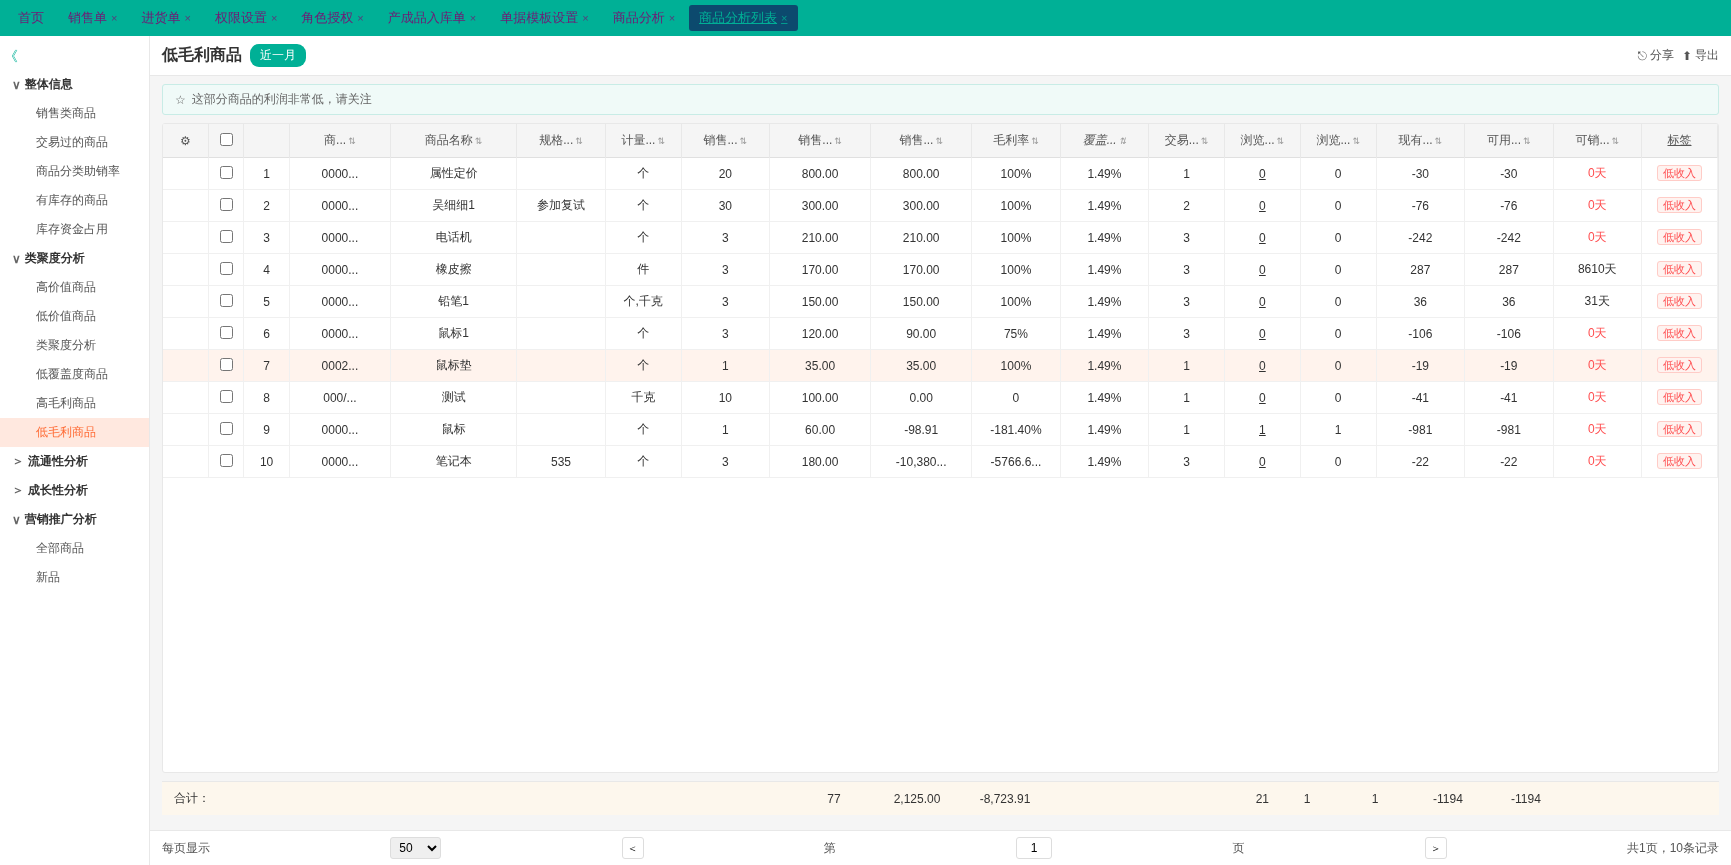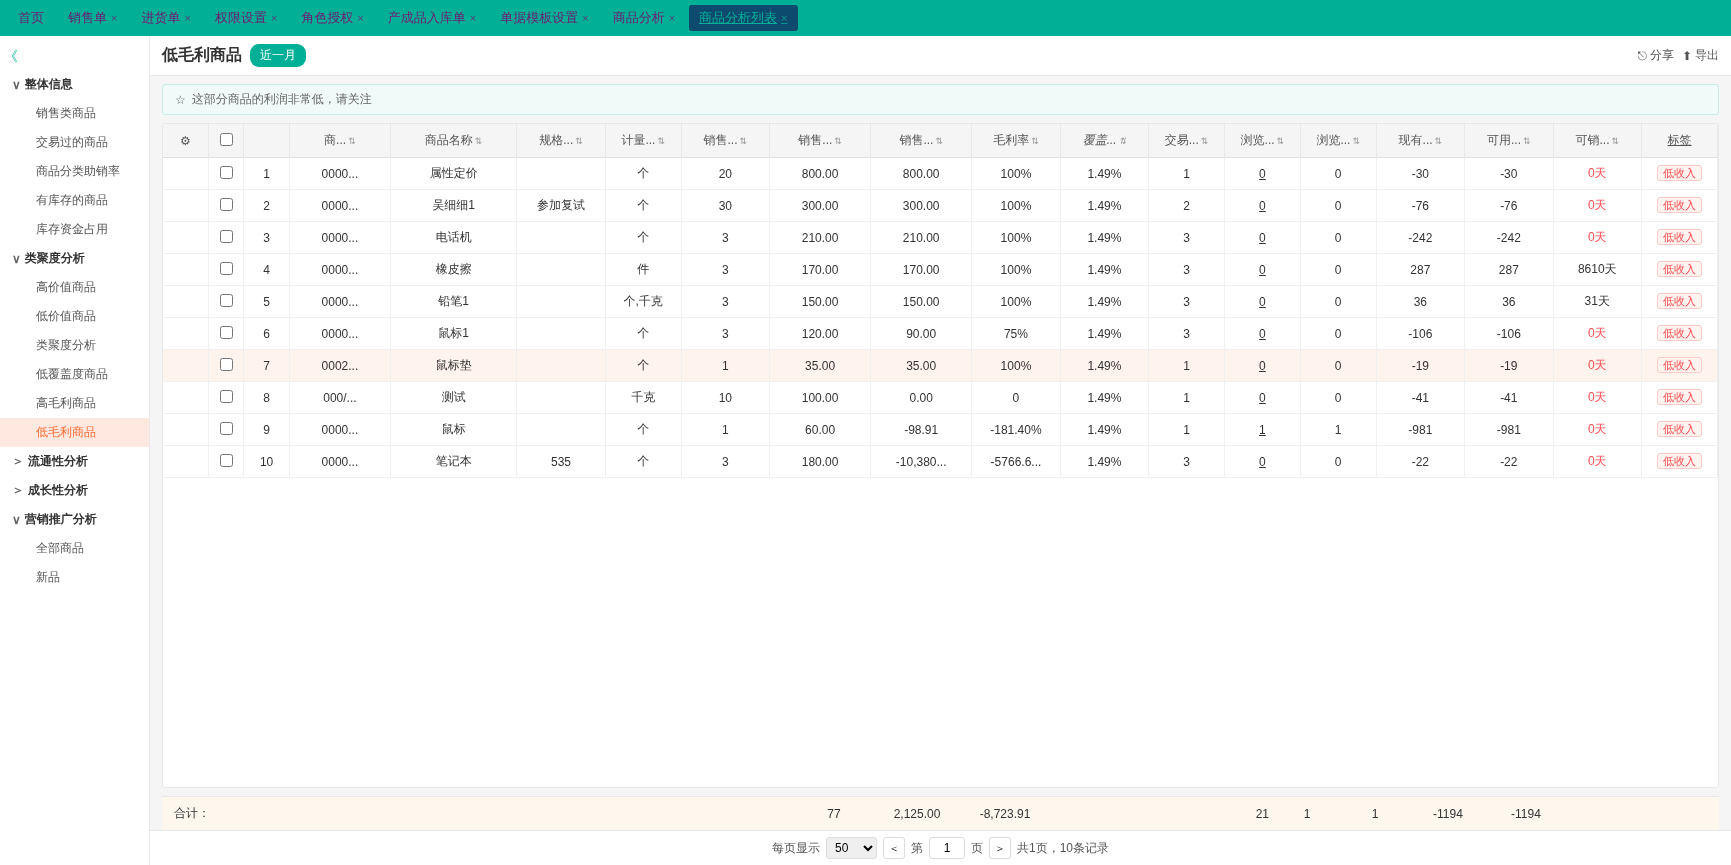--- a/index.html
+++ b/index.html
@@ -204,27 +204,28 @@
       border-top: 1px solid #e8e8e8;
       margin: 0 12px;
       font-size: 12px;
       gap: 8px;
     }
 
     
     .pagination {
       display: flex;
       align-items: center;
-      justify-content: center;
+      justify-content: space-between;
       padding: 6px 12px;
       gap: 6px;
       background: #fff;
       border-top: 1px solid #e8e8e8;
       font-size: 12px;
       color: #555;
+      margin-top: 15px;
     }
     .pagination .page-size-select {
       border: 1px solid #ddd;
       border-radius: 3px;
       padding: 2px 4px;
       font-size: 12px;
     }
     .pagination .page-btn {
       width: 22px;
       height: 22px;

